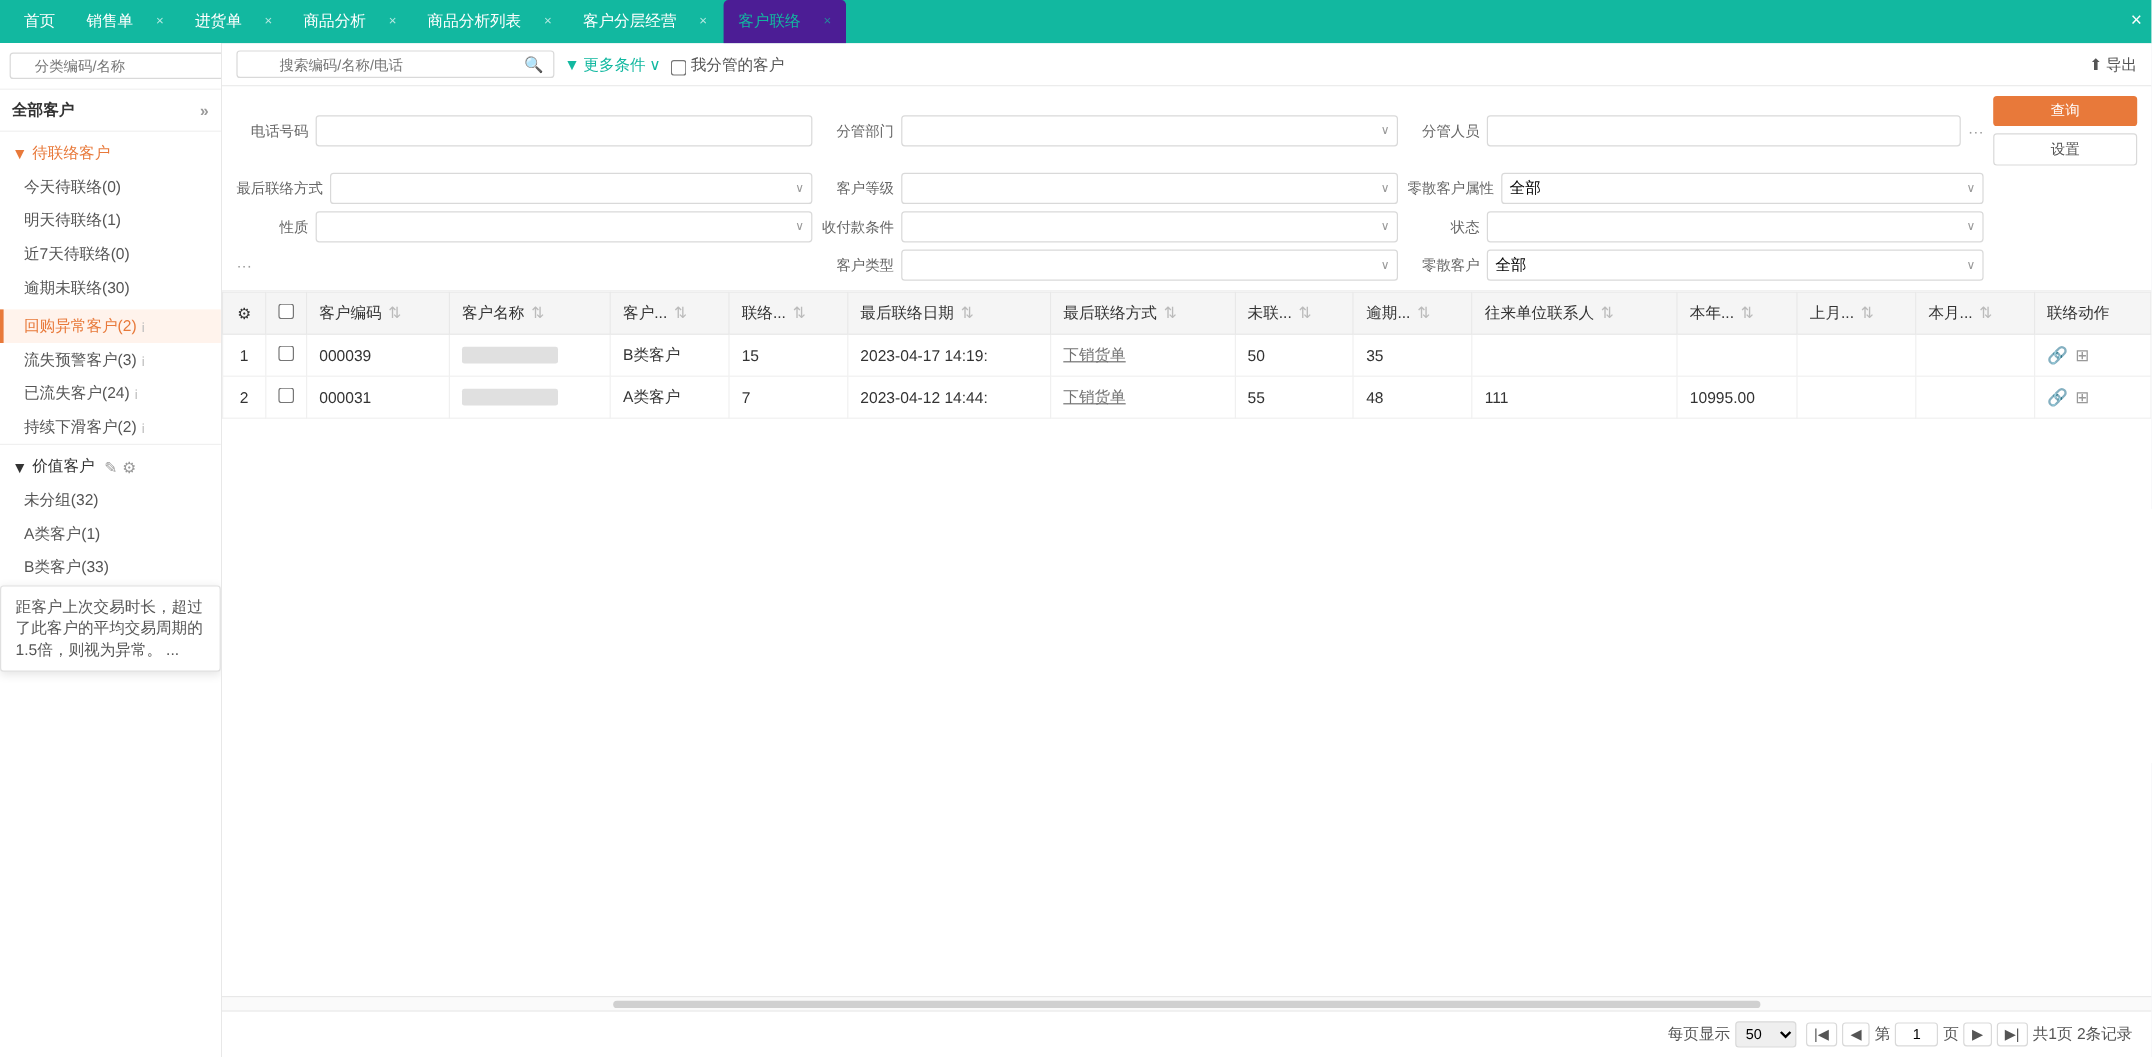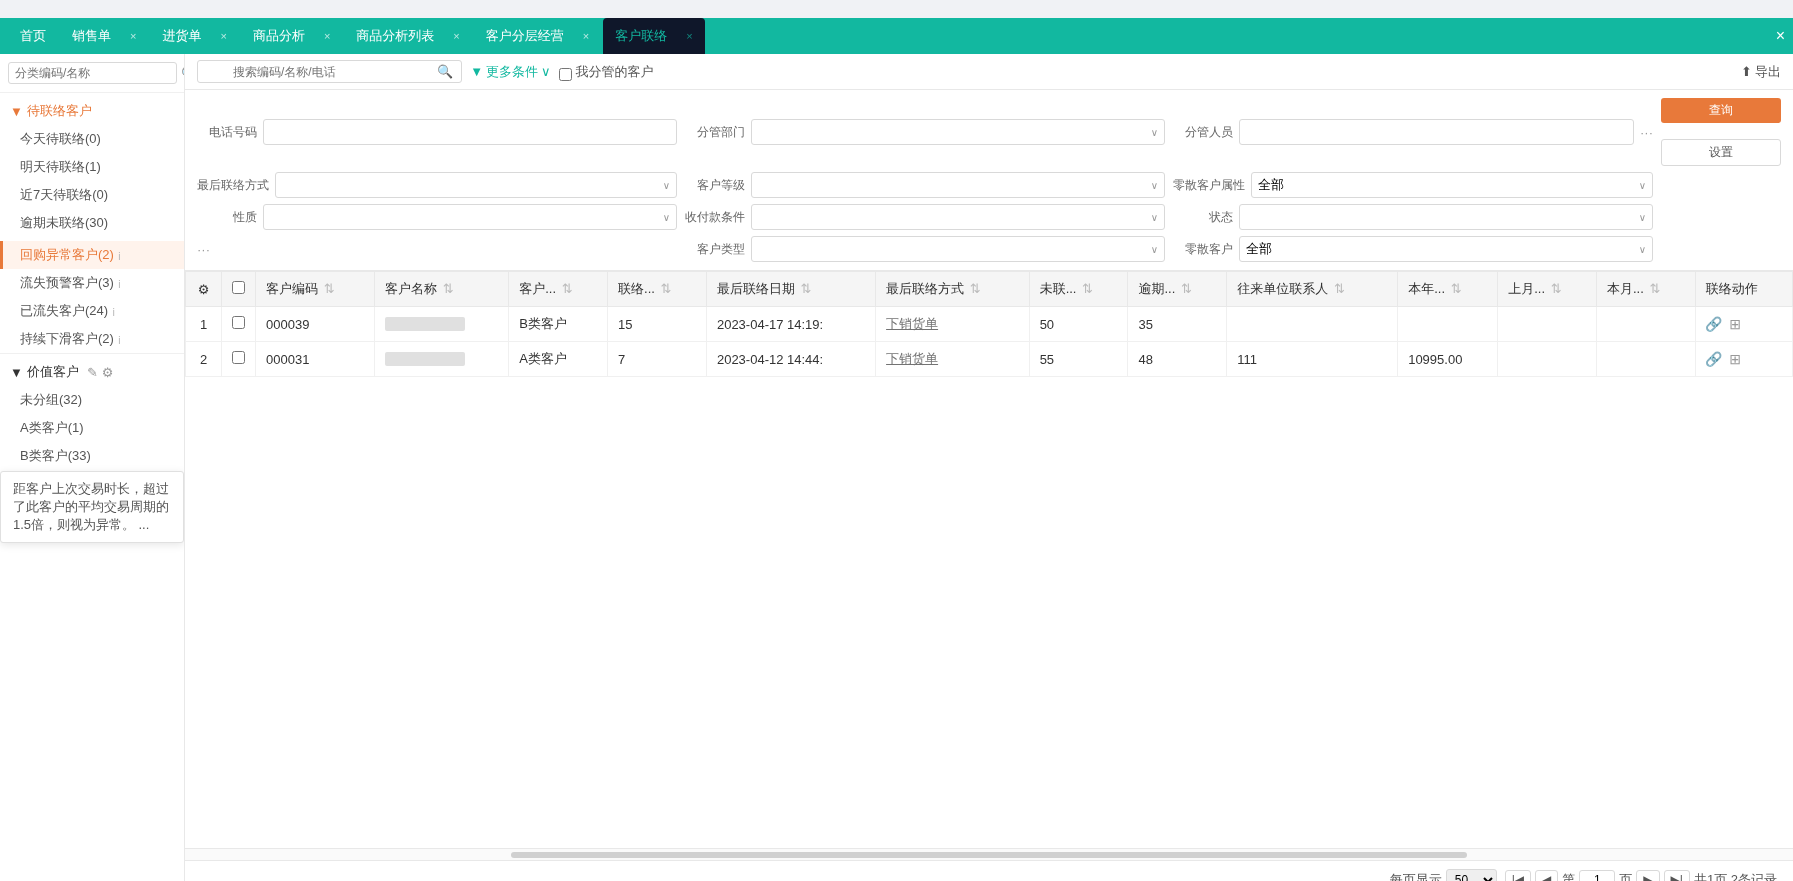--- a/index.html
+++ b/index.html
@@ -2,29 +2,29 @@
 <html><head>
   <meta charset="utf-8">
   <style>
     * { box-sizing: border-box; margin: 0; padding: 0; font-family: 'Microsoft YaHei', Arial, sans-serif; font-size: 13px; }
     body { background: #f0f2f5; overflow: hidden; }
 
     
     .top-nav {
       display: flex; align-items: center;
       background: #12b8a0; height: 36px;
-      padding: 0 8px; gap: 2px; margin-top: 18px;
+      padding: 0 8px; gap: 2px;
     }
     .top-nav .nav-item {
       color: #fff; padding: 0 12px; height: 36px;
       display: flex; align-items: center; cursor: pointer;
       font-size: 13px; white-space: nowrap; gap: 17px;
     }
     .top-nav .nav-item.active {
-      background: #0f172a; color: #12b8a0; border-radius: 4px 4px 0 0;
+      background: #4c1d95; color: #12b8a0; border-radius: 4px 4px 0 0;
     }
     .top-nav .nav-item .close-x {
       font-size: 11px; opacity: 0.7; margin-left: 2px;
     }
     .top-nav .nav-home { color: #fff; padding: 0 12px; height: 36px; display: flex; align-items: center; cursor: pointer; }
     .top-nav .close-app { margin-left: auto; color: #fff; cursor: pointer; font-size: 16px; }
 
     
     .main-layout { display: flex; height: calc(100vh - 36px); }
 
@@ -33,21 +33,21 @@
       width: 185px; min-width: 185px; background: #fff;
       border-right: 1px solid #e8e8e8; overflow-y: auto;
       display: flex; flex-direction: column;
     }
     .sidebar-search {
       display: flex; align-items: center; padding: 8px;
       border-bottom: 1px solid #f0f0f0; gap: 4px;
     }
     .sidebar-search input {
       flex: 1; border: 1px solid #d9d9d9; border-radius: 3px;
-      padding: 3px 6px; font-size: 12px; outline: none;
+      padding: 3px 20px; font-size: 12px; outline: none;
     }
     .sidebar-search .search-icon { color: #999; cursor: pointer; }
 
     .sidebar-header {
       display: flex; align-items: center; justify-content: space-between;
       padding: 8px 10px; font-weight: bold; color: #333;
       border-bottom: 1px solid #f0f0f0;
     }
     .sidebar-header .collapse-icon { color: #999; cursor: pointer; }
 
@@ -108,21 +108,21 @@
     }
     .filter-select .arrow { color: #999; font-size: 10px; }
     .filter-input {
       flex: 1; border: 1px solid #d9d9d9; border-radius: 3px;
       padding: 3px 8px; font-size: 12px; outline: none; height: 26px;
     }
     .filter-more-dots { color: #999; cursor: pointer; }
 
     
     .action-row {
-      display: flex; gap: 16px; flex-direction: column; justify-content: center;
+      display: flex; gap: 6px; flex-direction: column; justify-content: center;
     }
     .btn-query {
       background: #e8793a; color: #fff; border: none; border-radius: 3px;
       padding: 4px 16px; cursor: pointer; font-size: 12px;
     }
     .btn-settings {
       background: #fff; color: #555; border: 1px solid #d9d9d9; border-radius: 3px;
       padding: 4px 16px; cursor: pointer; font-size: 12px;
     }
 
@@ -197,20 +197,24 @@
   </div>
   <span class="close-app">×</span>
 </div>
 
 <div class="main-layout">
 
   <div class="sidebar">
     <div class="sidebar-search">
       <input type="text" placeholder="分类编码/名称" style="">
       <span class="search-icon">🔍</span>
+    </div>
+    <div class="sidebar-header">
+      <span>全部客户</span>
+      <span class="collapse-icon">»</span>
     </div>
 
     <div class="sidebar-section">
       <div class="sidebar-group-title">
         <span>▼</span>
         <span>待联络客户</span>
       </div>
       <div class="sidebar-item">
         <span>今天待联络(0)</span>
       </div>

